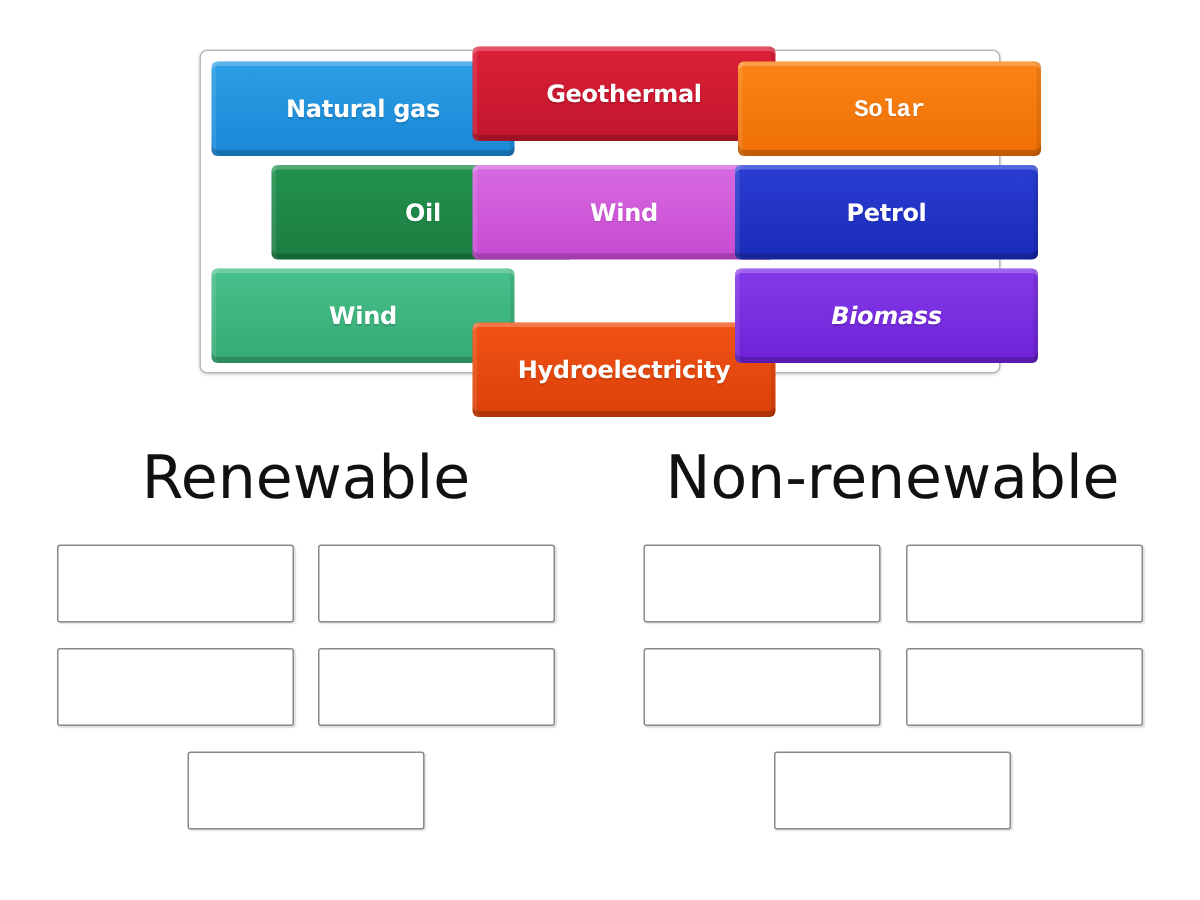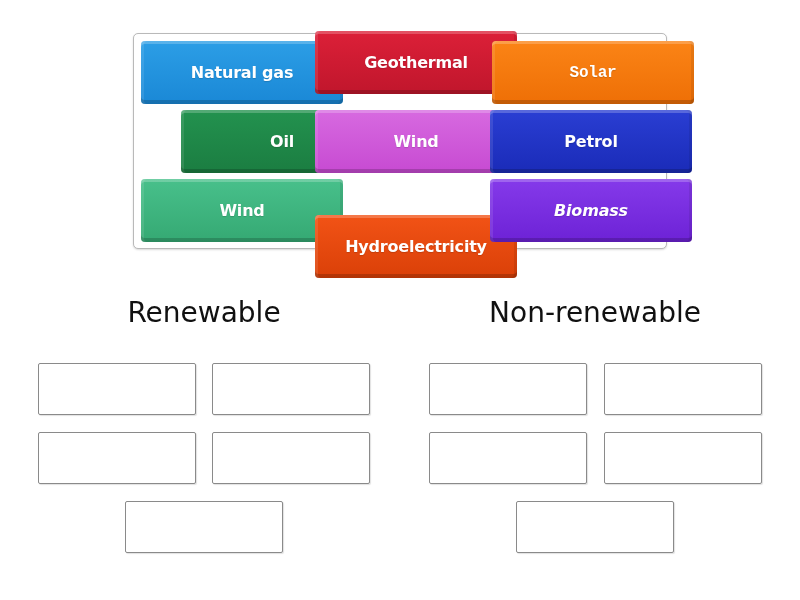--- a/index.html
+++ b/index.html
@@ -15,21 +15,21 @@
     position: absolute; width: 202px; height: 63px; border-radius: 4px;
     display: flex; align-items: center; justify-content: center;
     color: #ffffff; font-weight: bold; font-size: 16px; letter-spacing: -0.2px;
     cursor: grab; white-space: nowrap; overflow: hidden;
     box-shadow: inset 0 3px 0 rgba(255,255,255,0.22), inset 0 -4px 0 rgba(0,0,0,0.18),
                 inset 3px 0 0 rgba(255,255,255,0.10), inset -3px 0 0 rgba(0,0,0,0.08);
     text-shadow: 0 1px 1px rgba(0,0,0,0.15);
   }
 
   .heading {
-    position: absolute; top: 296px; font-size: 28px; color: #111111;
+    position: absolute; top: 296px; font-size: 40px; color: #111111;
     font-weight: normal; text-align: center; width: 340px;
     font-family: "DejaVu Sans", sans-serif; letter-spacing: 0px;
   }
 
   .drop-box {
     position: absolute; width: 158px; height: 52px;
     border: 1px solid #8a8a8a; border-radius: 2px; background: #ffffff;
     box-shadow: 1px 1px 1px rgba(0,0,0,0.12);
   }
 </style>

